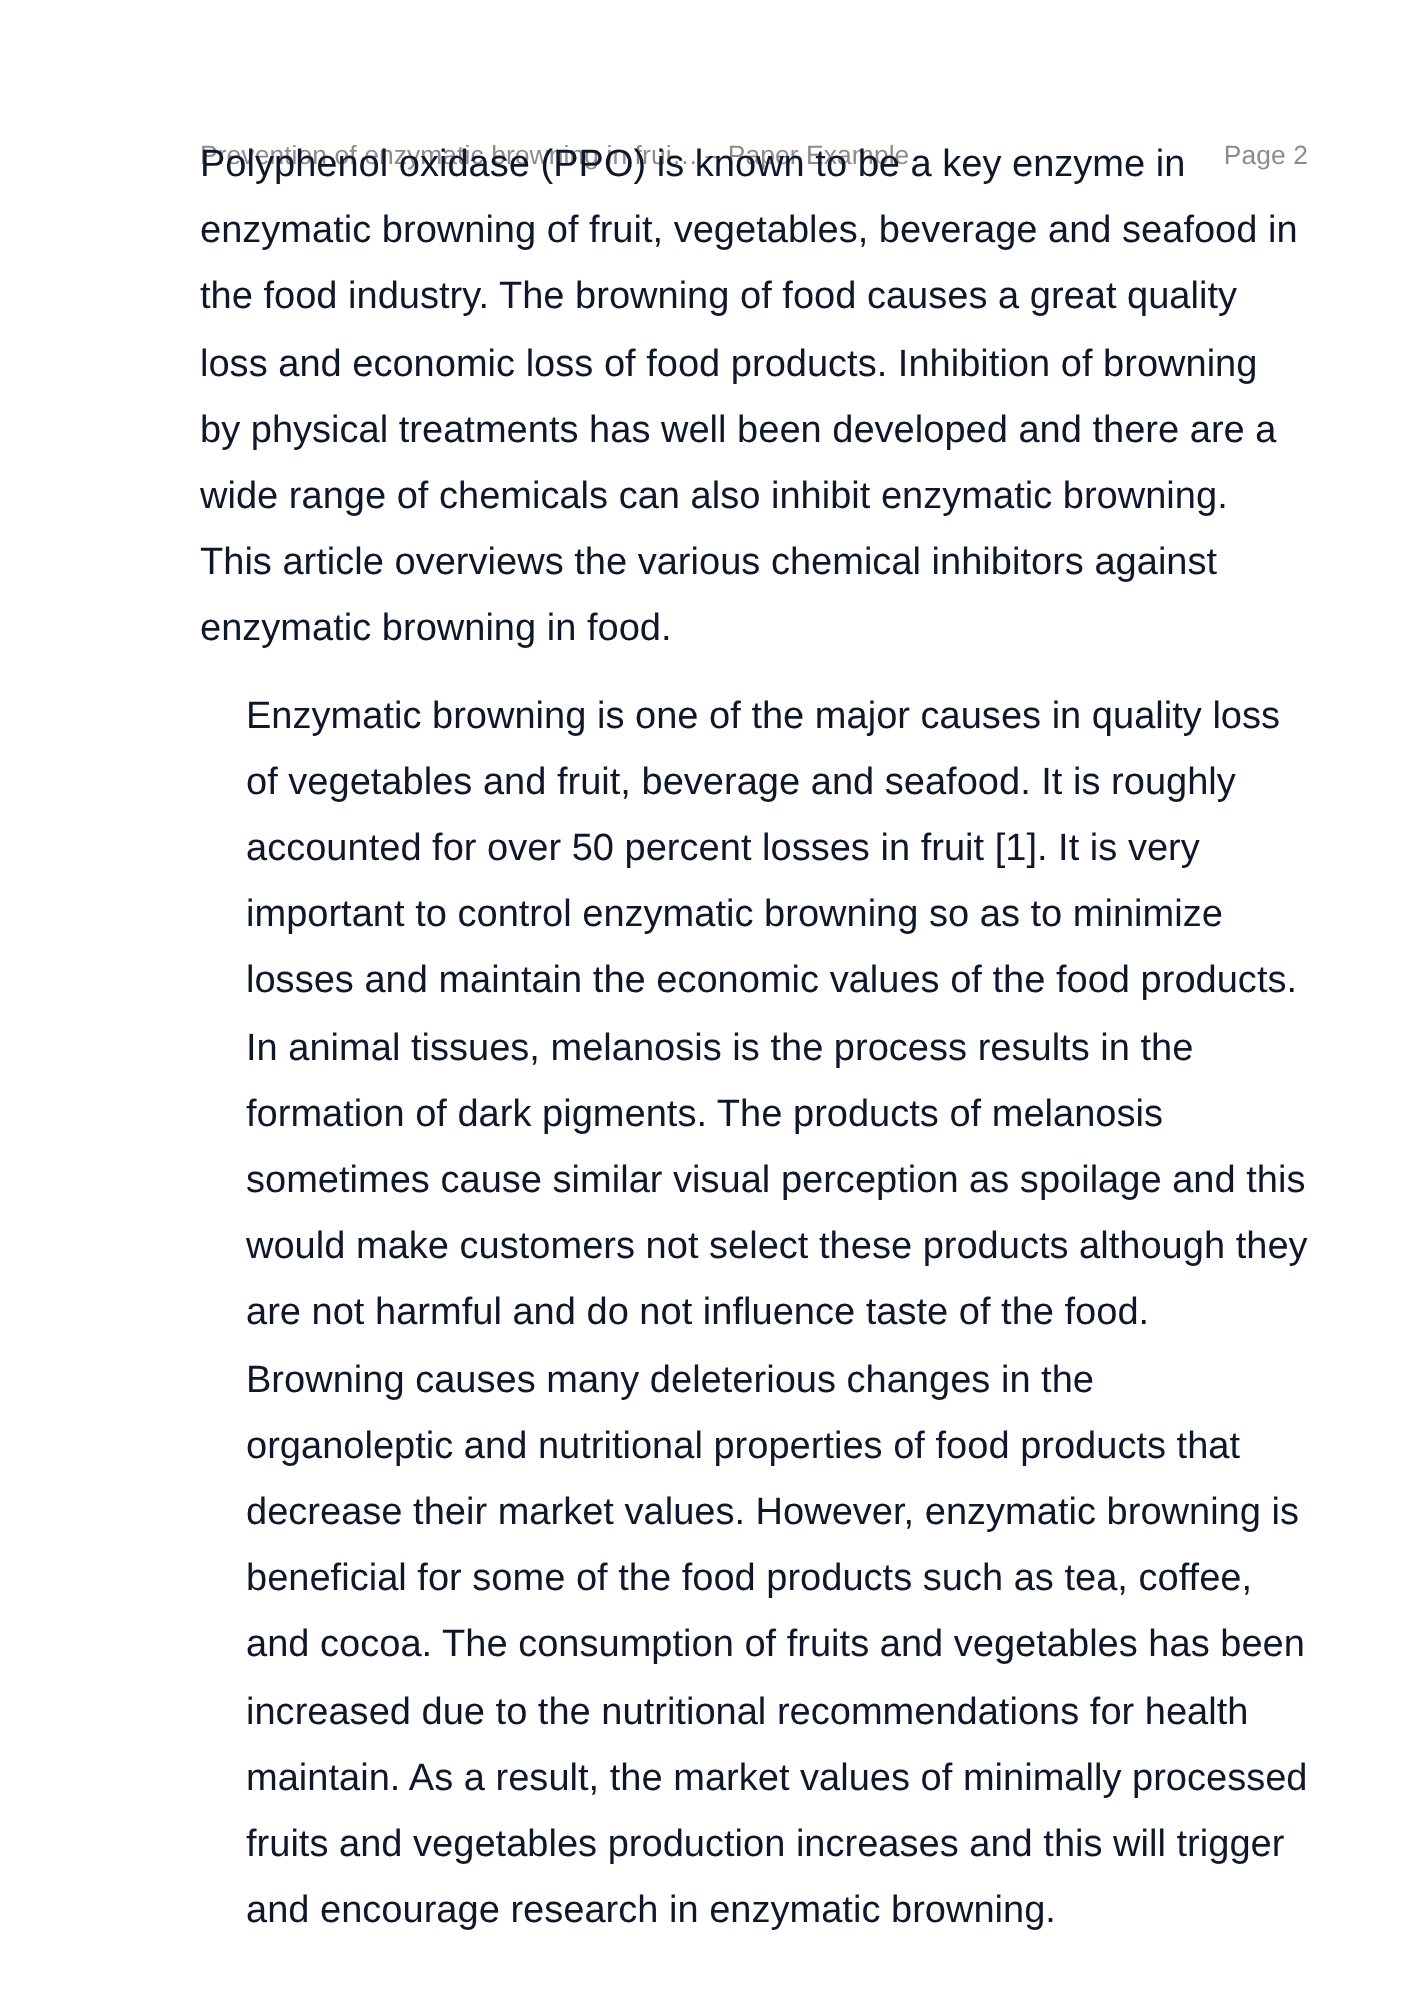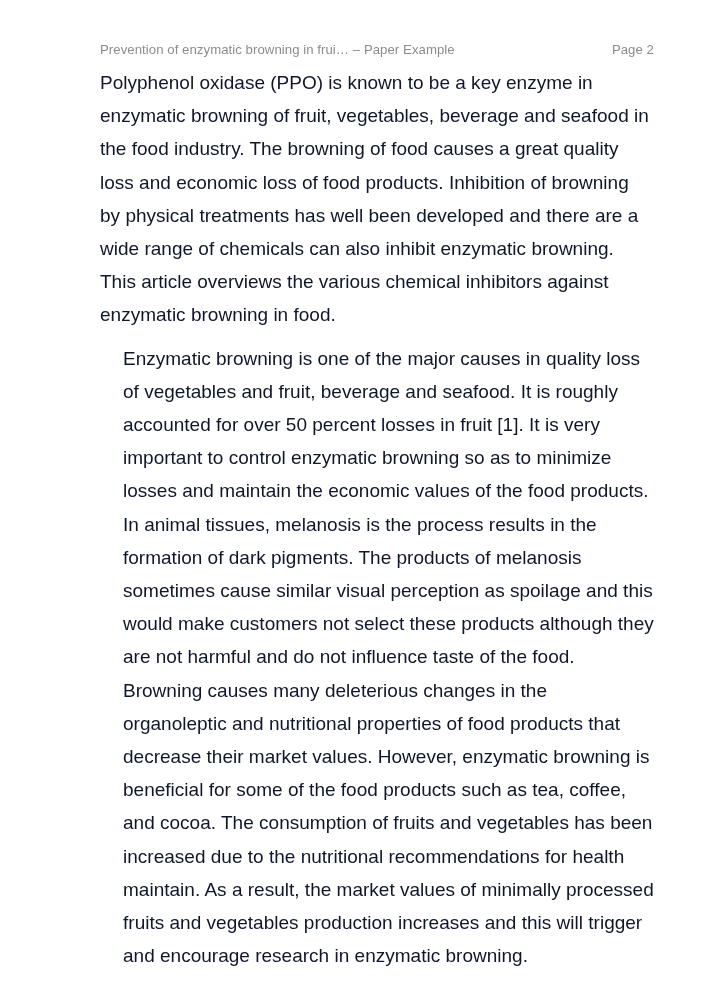--- a/index.html
+++ b/index.html
@@ -39,20 +39,21 @@
     letter-spacing: 0.05px;
     white-space: nowrap;
   }
   .header-title {
     overflow: hidden;
     text-overflow: ellipsis;
   }
   .header-page-number {
     flex: 0 0 auto;
     padding-left: 16px;
+    margin-top: 28px;
   }
 
   
   .content {
     position: absolute;
     left: 100px;
     top: 66px;
     width: 554px;
   }
   .body-paragraph {

